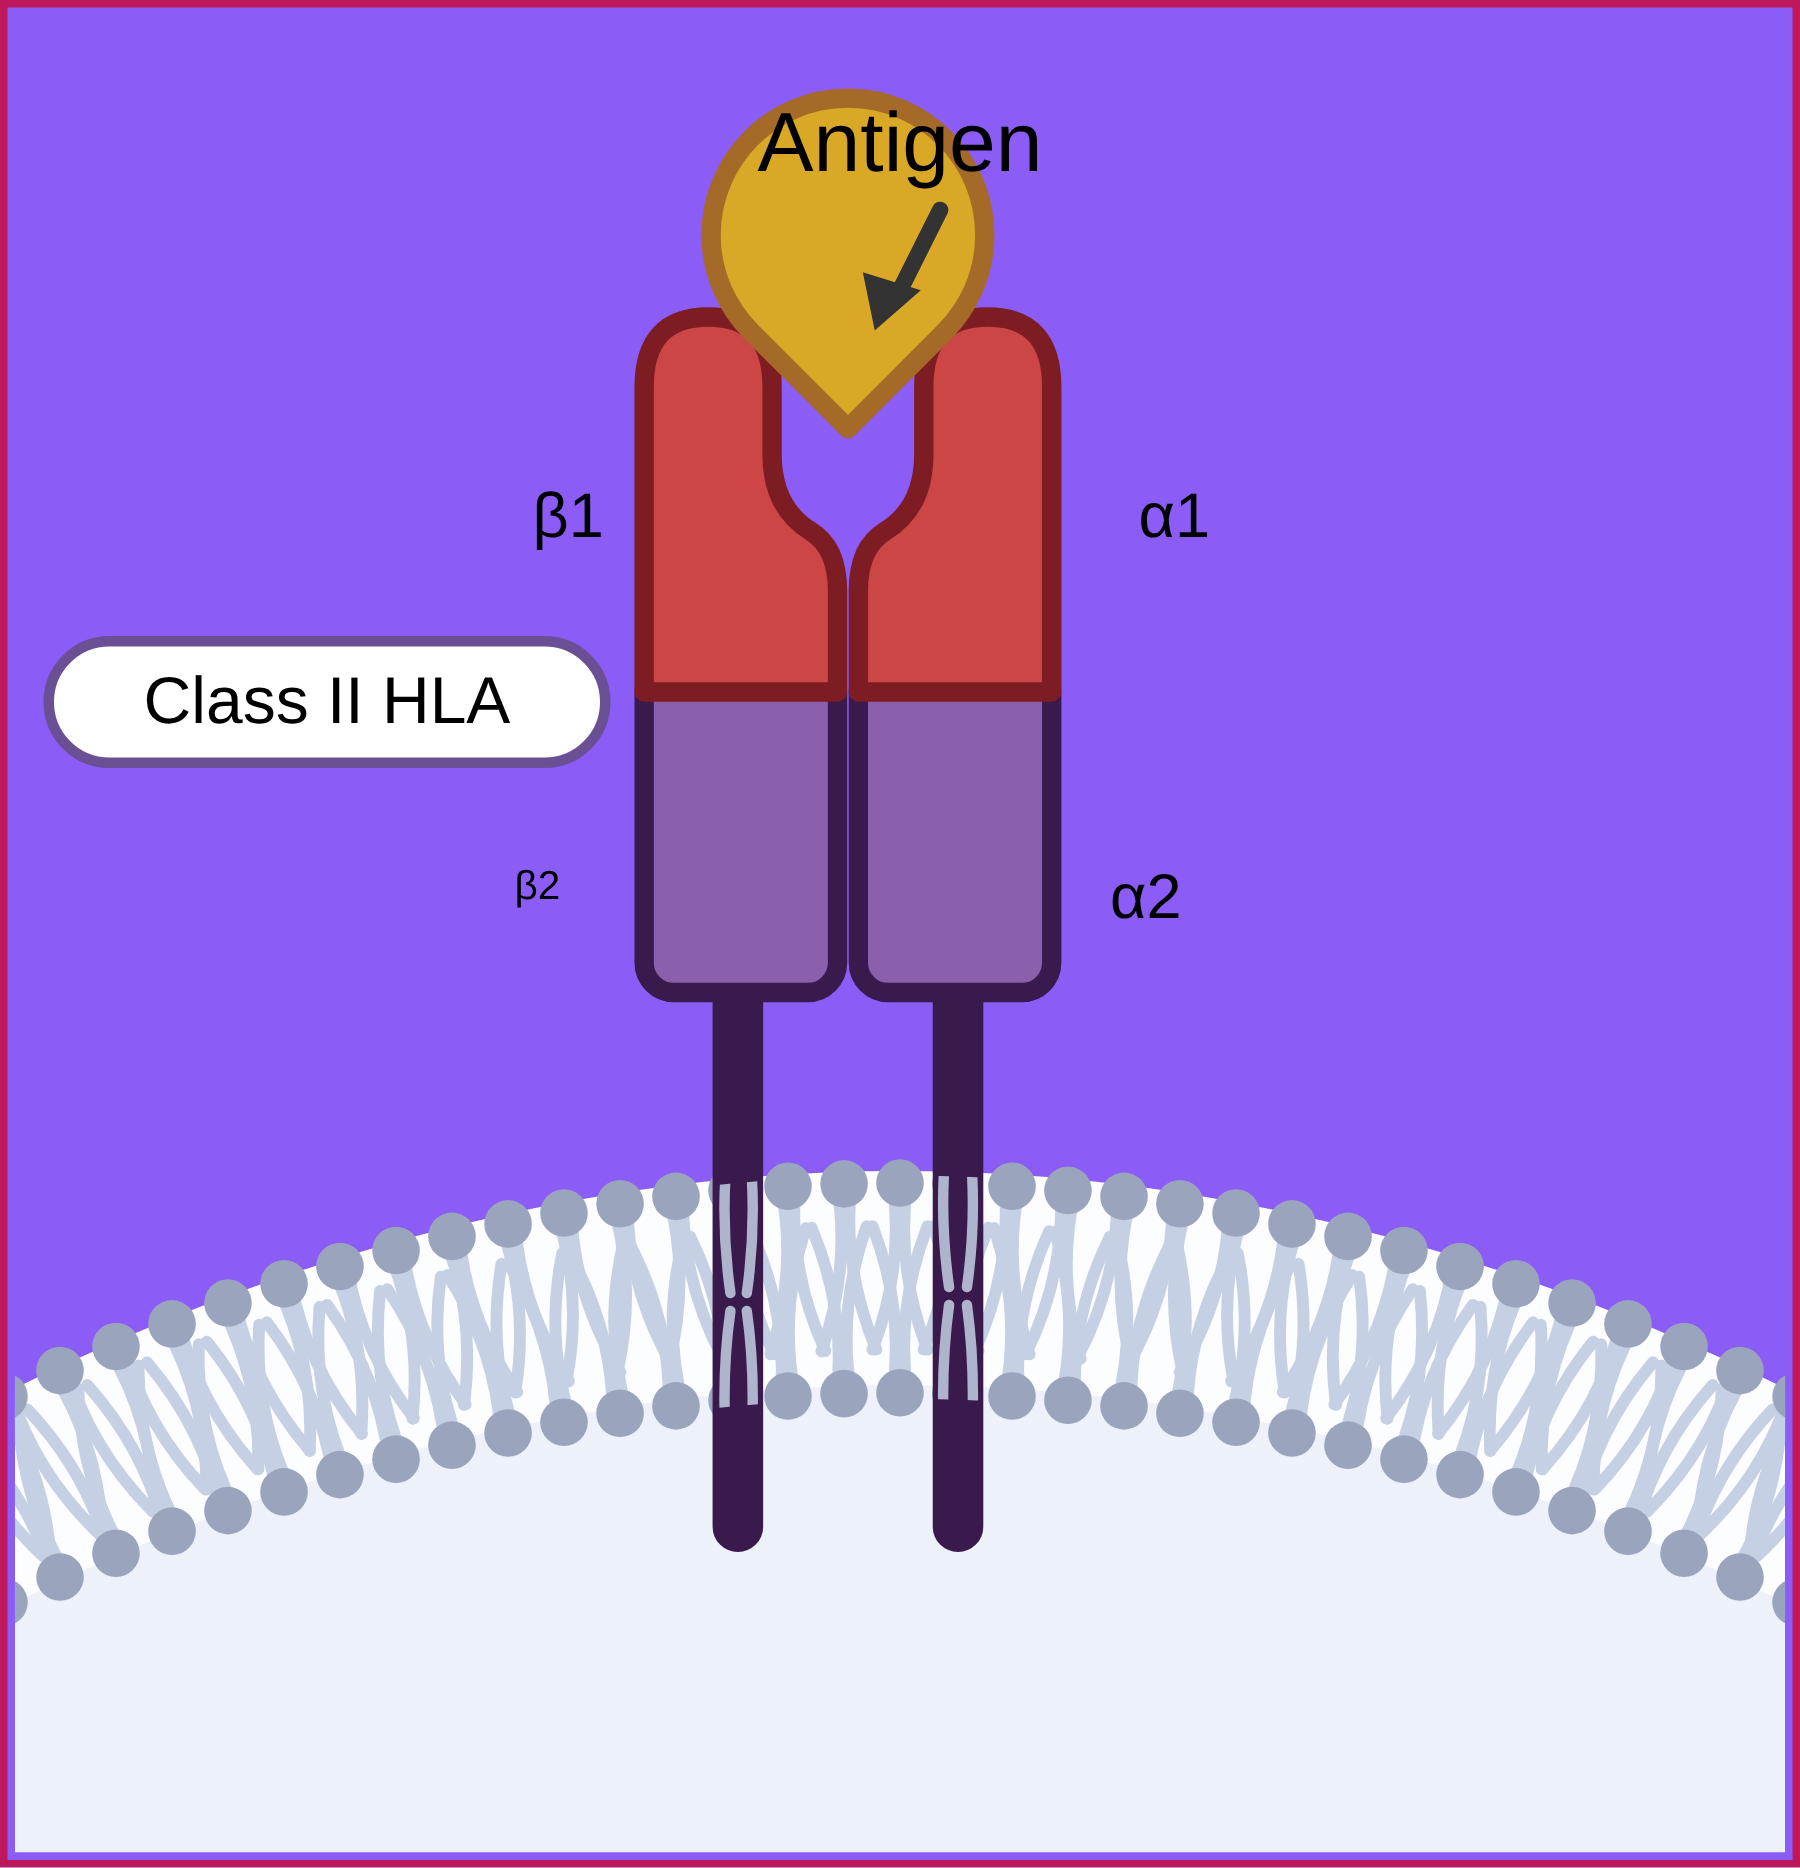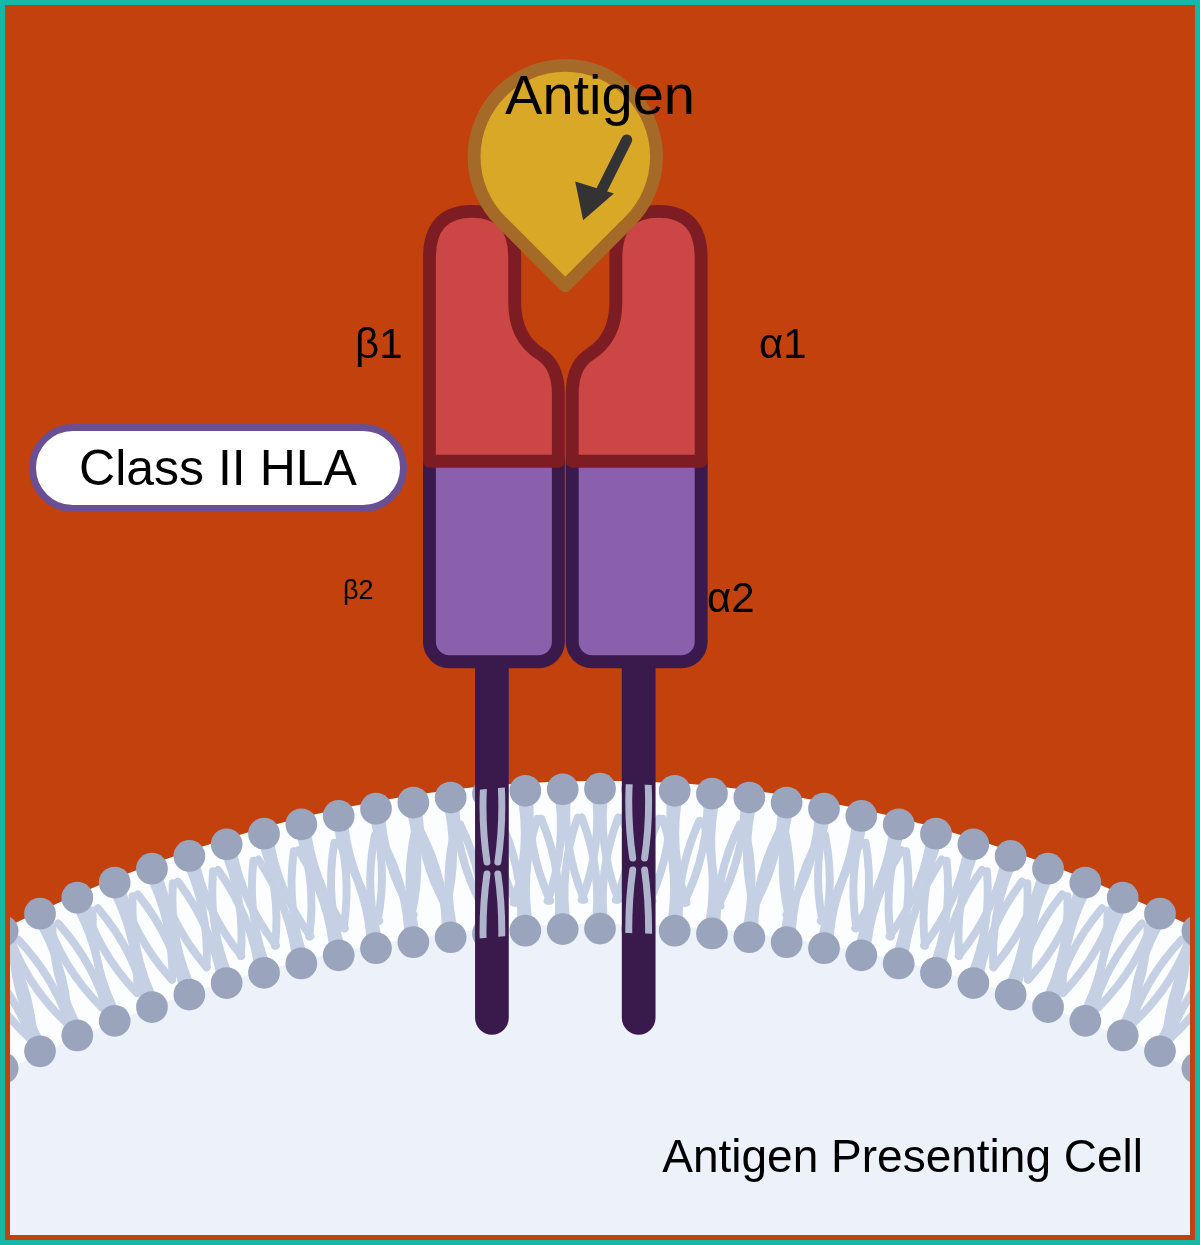--- a/index.html
+++ b/index.html
@@ -5,23 +5,23 @@
   html, body {
     margin: 0;
     padding: 0;
     background: #ffffff;
     font-family: "Liberation Sans", sans-serif;
   }
   #canvas {
     position: relative;
     width: 1200px;
     height: 1245px;
-    background: #c2410c;
+    background: #8b5cf6;
     box-sizing: border-box;
-    border: 5px solid #14b8a6;
+    border: 5px solid #be185d;
     overflow: hidden;
     padding-left: 23px;
   }
   #scene {
     position: absolute;
     inset: 0;
     width: 100%;
     height: 100%;
     display: block;
   }
@@ -35,42 +35,42 @@
   }
   #antigen-label {
     left: 0; right: 0;
     top: 62px;
     text-align: center;
     font-size: 56px;
   }
   #label-beta1  { left: 338px; top: 318px; font-size: 42px; margin-left: 12px; }
   #label-alpha1 { left: 735px; top: 318px; font-size: 42px; margin-left: 19px; }
   #label-beta2  { left: 338px; top: 572px; font-size: 27px; }
-  #label-alpha2 { left: 702px; top: 572px; font-size: 42px; }
+  #label-alpha2 { left: 735px; top: 572px; font-size: 42px; }
   #apc-label {
     right: 52px;
     top: 1128px;
     font-size: 46px;
   }
   #class-badge {
     position: absolute;
     left: 24px;
     top: 419px;
     width: 378px;
     height: 88px;
     box-sizing: border-box;
     border: 7px solid #6b4f94;
     border-radius: 46px;
     background: #ffffff;
     display: flex;
     align-items: center;
     justify-content: center;
   }
   #class-badge-text {
-    font-size: 50px;
+    font-size: 44px;
     color: #000000;
     font-family: "Liberation Sans", sans-serif;
     line-height: 1;
   }
 </style>
 </head>
 <body>
 
 <div id="canvas">
 
@@ -354,19 +354,18 @@
       </g>
 
     </g>
   </svg>
 
   <div class="lbl" id="antigen-label">Antigen</div>
   <div class="lbl" id="label-beta1">β1</div>
   <div class="lbl" id="label-alpha1">α1</div>
   <div class="lbl" id="label-beta2">β2</div>
   <div class="lbl" id="label-alpha2">α2</div>
-  <div class="lbl" id="apc-label">Antigen Presenting Cell</div>
 
   <div id="class-badge">
     <span id="class-badge-text">Class II HLA</span>
   </div>
 
 </div>
 
 </body></html>

